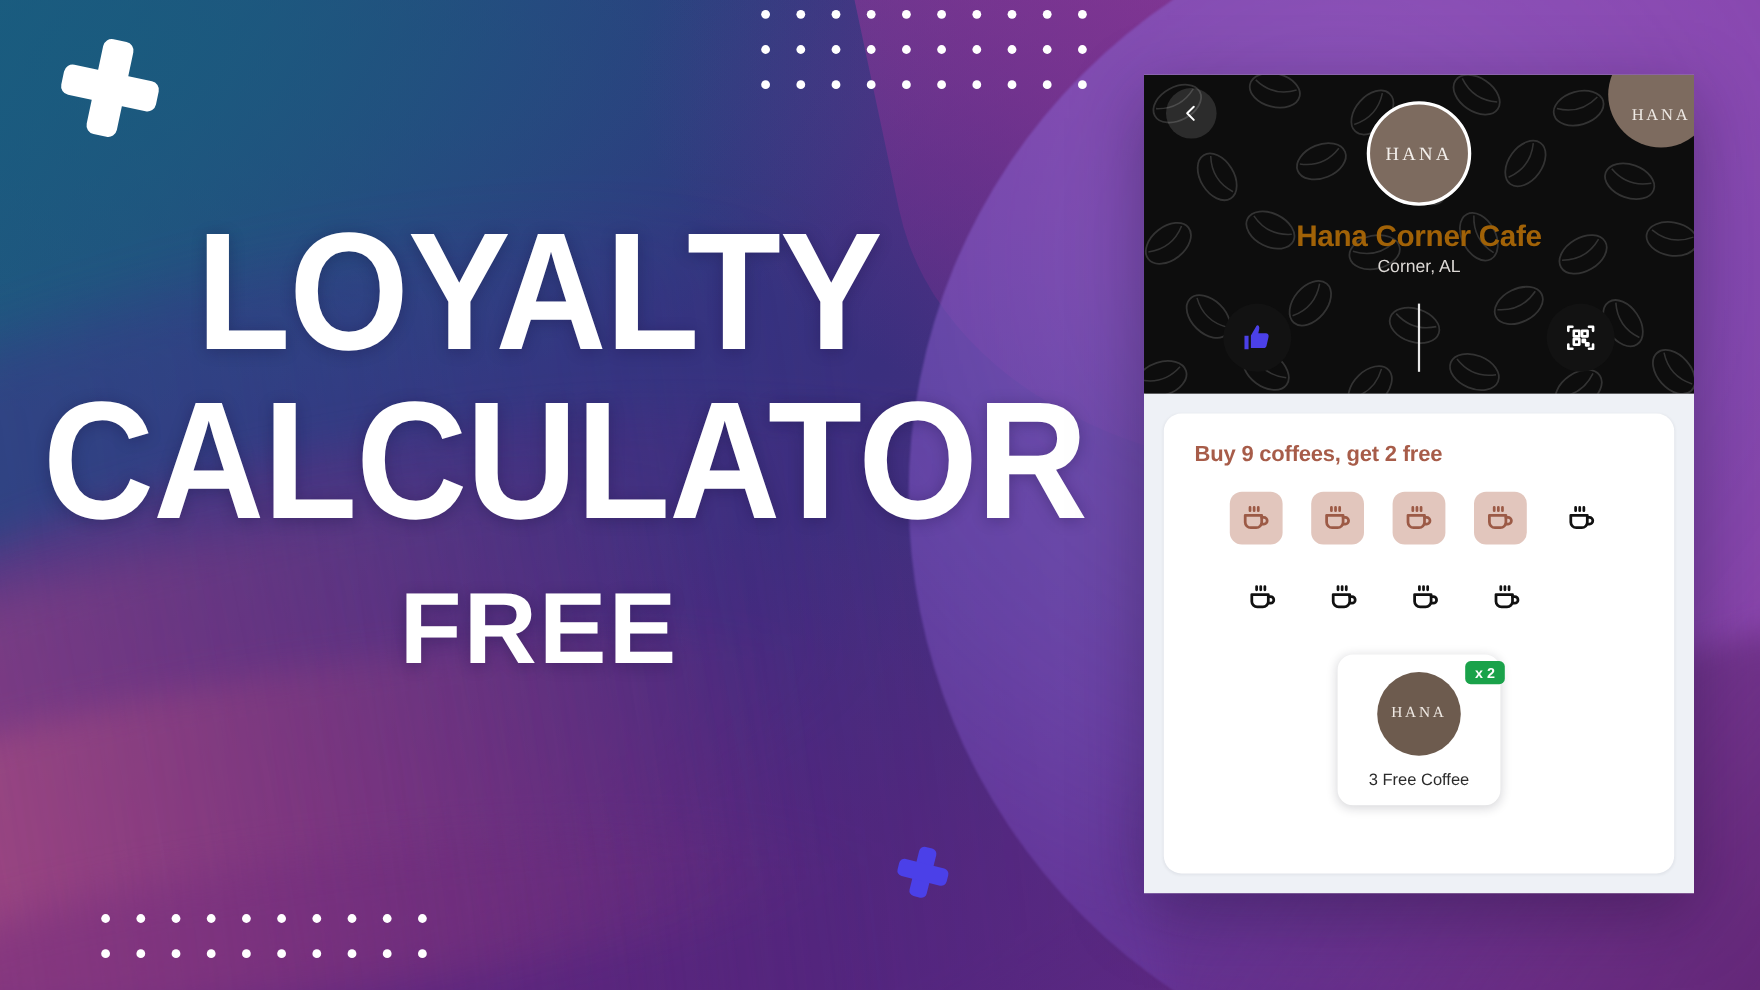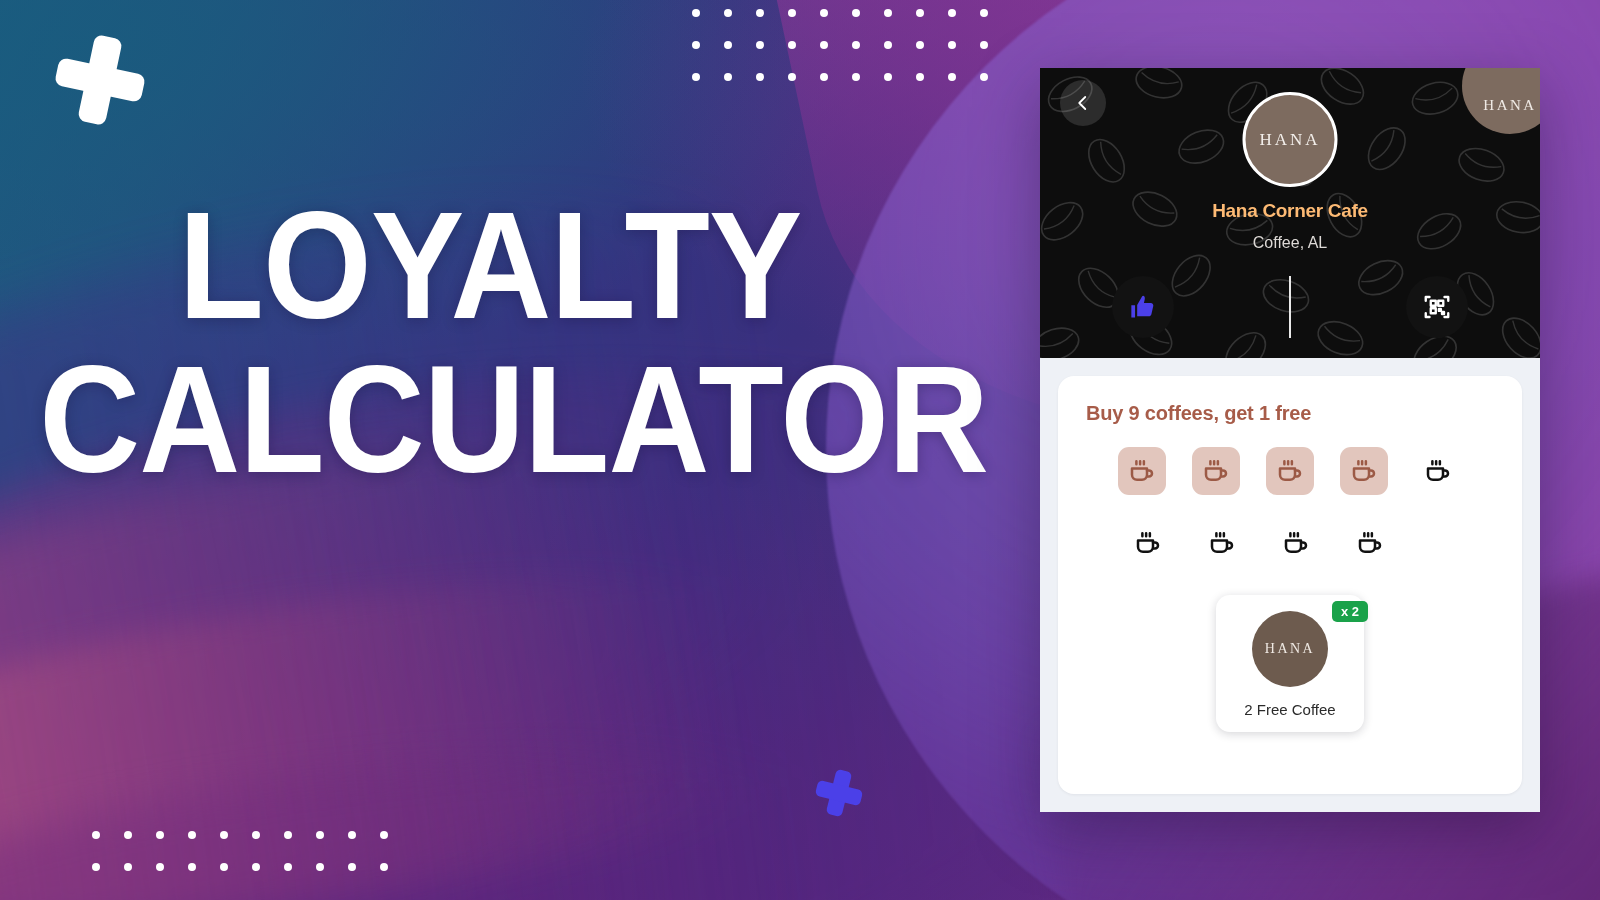--- a/index.html
+++ b/index.html
@@ -199,22 +199,22 @@
     background:#7d6b5f;border:3px solid #fff;
     display:flex;align-items:center;justify-content:center;
     z-index:3;
   }
   .ph-logo span{
     font-family:"Liberation Serif", serif;
     color:#f3efeb;font-size:17px;letter-spacing:3px;
   }
   .ph-name{
     position:absolute;left:0;right:0;top:132px;
-    text-align:center;color:#fdba74;
-    font-size:19px;font-weight:700;letter-spacing:-.3px;
+    text-align:center;color:#a16207;
+    font-size:27px;font-weight:700;letter-spacing:-.3px;
     z-index:3;
   }
   .ph-loc{
     position:absolute;left:0;right:0;top:166px;
     text-align:center;color:#ddd9d6;
     font-size:16px;
     z-index:3;
   }
   .ph-actions{
     position:absolute;left:0;right:0;top:202px;height:74px;
@@ -357,20 +357,21 @@
     <div class="dot"></div>
     <div class="dot"></div>
     <div class="dot"></div>
     <div class="dot"></div>
     <div class="dot"></div>
   </div>
 
 <div class="headline">
   <div class="hl-line" id="hl-1">LOYALTY</div>
   <div class="hl-line" id="hl-2">CALCULATOR</div>
+  <div class="hl-free">FREE</div>
 </div>
 
 <div class="phone">
 
   <div class="ph-header">
     <svg class="bean-pattern" viewBox="0 0 496 290" preserveAspectRatio="xMidYMid slice">
       <defs>
         <g id="bean">
           <ellipse cx="0" cy="0" rx="23" ry="15" fill="none" stroke="#8c8c8c" stroke-width="1.6"></ellipse>
           <path d="M-19 -5 Q0 6 19 -5" fill="none" stroke="#8c8c8c" stroke-width="1.4"></path>
@@ -416,21 +417,21 @@
 
     <div class="logo-corner">
       <span>HANA</span>
     </div>
 
     <div class="ph-logo">
       <span>HANA</span>
     </div>
 
     <div class="ph-name">Hana Corner Cafe</div>
-    <div class="ph-loc">Coffee, AL</div>
+    <div class="ph-loc">Corner, AL</div>
 
     <div class="ph-actions">
       <div class="act-btn">
         <svg width="28" height="28" viewBox="0 0 24 24" fill="#4b40e8">
           <path d="M2 10.5h3.2V21H2z"></path>
           <path d="M7 10.2l4.3-7.4c.4-.7 1.5-.6 1.9.1.4.7.5 1.6.3 2.4L12.8 8.6h5.9c1.4 0 2.4 1.3 2.1 2.6l-1.6 7c-.2 1.1-1.2 1.8-2.3 1.8H7z"></path>
         </svg>
       </div>
       <div class="act-divider"></div>
       <div class="act-btn">
@@ -441,21 +442,21 @@
           <rect x="7" y="13" width="4" height="4"></rect>
           <rect x="13.5" y="13.5" width="1.6" height="1.6" fill="#ffffff"></rect>
           <rect x="16" y="16" width="1.6" height="1.6" fill="#ffffff"></rect>
         </svg>
       </div>
     </div>
   </div>
 
   <div class="ph-body">
     <div class="card">
-      <div class="card-title">Buy 9 coffees, get 1 free</div>
+      <div class="card-title">Buy 9 coffees, get 2 free</div>
 
       <div class="stamp-row r1" id="stamp-row-1">
           <div class="stamp filled">
             <svg viewBox="0 0 24 24" fill="none" stroke="#9c5a46" stroke-width="2" stroke-linecap="round" stroke-linejoin="round">
               <path d="M4 10h12v5a4 4 0 0 1-4 4H8a4 4 0 0 1-4-4z"></path>
               <path d="M16 11.5h1.6a2.4 2.4 0 0 1 0 4.8H16"></path>
               <path d="M7.5 4.2v2.4M10.5 4.2v2.4M13.5 4.2v2.4"></path>
             </svg>
           </div>
           <div class="stamp filled">
@@ -517,18 +518,18 @@
             </svg>
           </div>
         </div>
 
       <div class="reward-wrap">
         <div class="reward">
           <div class="reward-badge">x 2</div>
           <div class="reward-logo">
             <span>HANA</span>
           </div>
-          <div class="reward-label">2 Free Coffee</div>
+          <div class="reward-label">3 Free Coffee</div>
         </div>
       </div>
     </div>
   </div>
 </div>
 
 </body></html>

